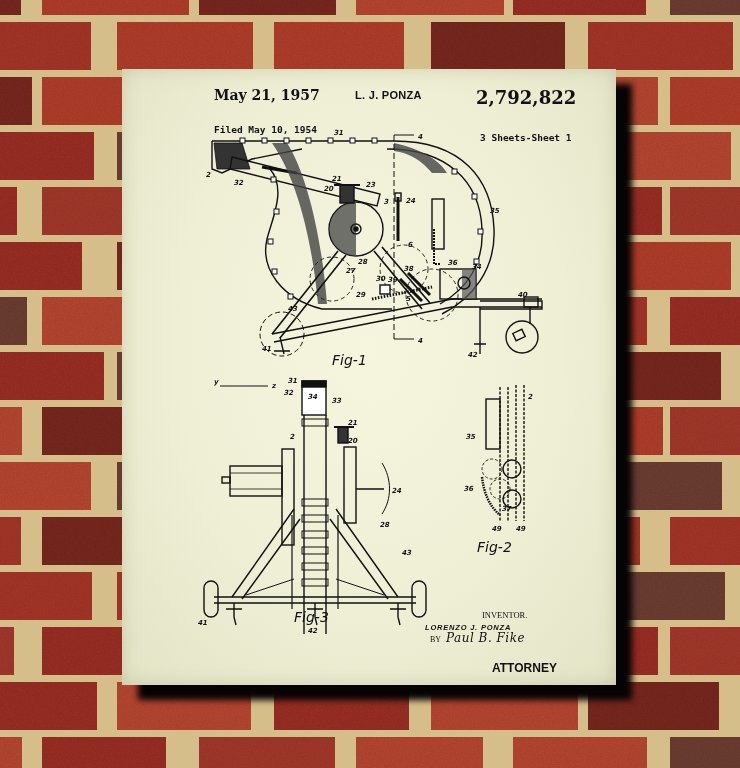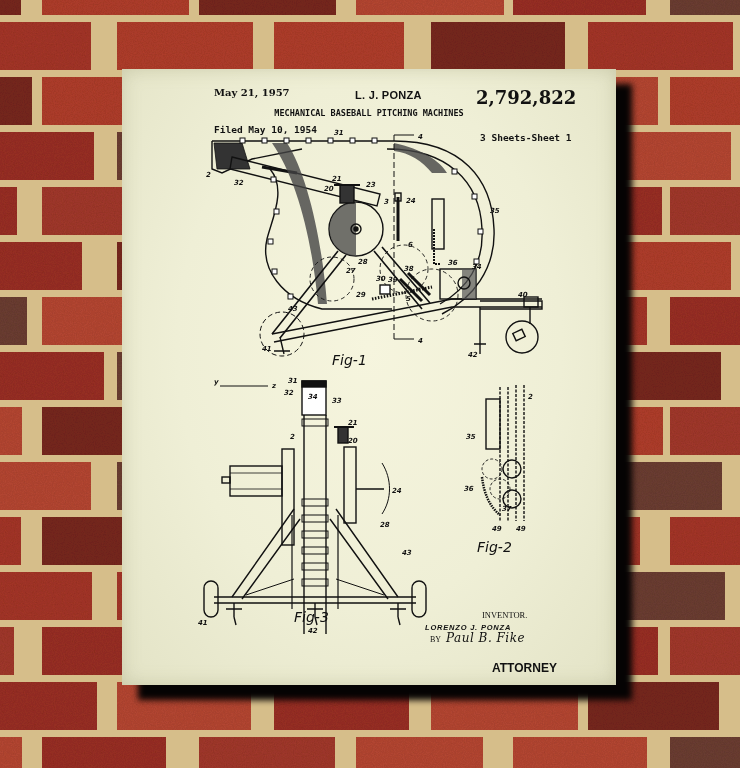--- a/index.html
+++ b/index.html
@@ -14,21 +14,21 @@
     background: #050303;
     filter: blur(3px);
   }
   .poster {
     position: absolute; left: 122px; top: 69px; width: 494px; height: 616px;
     background: radial-gradient(ellipse at 50% 45%, #f6f5de 0%, #efefd6 55%, #e3e3c6 100%);
     box-shadow: inset 0 0 18px rgba(150,150,110,0.35);
     overflow: hidden;
   }
   .hdr { position: absolute; color: #111; }
-  .date { left: 92px; top: 18px; font-size: 10px; font-weight: bold; font-family: "DejaVu Serif", serif; }
+  .date { left: 92px; top: 18px; font-size: 14px; font-weight: bold; font-family: "DejaVu Serif", serif; }
   .inventor-name { left: 233px; top: 20px; font-size: 11px; font-weight: bold; font-family: "Liberation Sans", sans-serif; letter-spacing: .3px; text-align: center; }
   .patent-no { left: 354px; top: 18px; font-size: 18px; font-weight: bold; font-family: "DejaVu Serif", serif; }
   .title { left: 0; width: 494px; text-align: center; top: 39px; font-size: 8.5px; font-weight: bold; font-family: "DejaVu Sans Mono", monospace; }
   .filed { left: 92px; top: 55px; font-size: 9.5px; font-weight: bold; font-family: "DejaVu Sans Mono", monospace; }
   .sheets { left: 358px; top: 55px; font-size: 9.5px; font-weight: bold; font-family: "DejaVu Sans Mono", monospace; margin-top: 8px; }
   .drawing { position: absolute; left: 0; top: 0; }
   .fig-label { position: absolute; font-family: "DejaVu Sans", sans-serif; font-style: italic; font-size: 14px; color: #111; }
   .fig1 { left: 210px; top: 283px; }
   .fig2 { left: 355px; top: 470px; }
   .fig3 { left: 172px; top: 540px; }
@@ -154,21 +154,20 @@
       <rect x="745" y="792" width="124" height="48" fill="#6e4036"></rect>
     </g>
 </svg>
 
 <div class="poster-shadow"></div>
 
 <div class="poster">
   <div class="hdr date">May 21, 1957</div>
   <div class="hdr inventor-name">L. J. PONZA</div>
   <div class="hdr patent-no">2,792,822</div>
-  <div class="hdr title">MECHANICAL BASEBALL PITCHING MACHINES</div>
   <div class="hdr filed">Filed May 10, 1954</div>
   <div class="hdr sheets">3 Sheets-Sheet 1</div>
 
   <svg class="drawing" width="494" height="616" viewBox="0 0 494 616">
     <g stroke="#111" fill="none" stroke-width="1.4">
 
       <g>
 
         <path d="M90 72 L272 72"></path>
         <path d="M90 72 L90 100 L100 104 L130 90 L180 80"></path>

